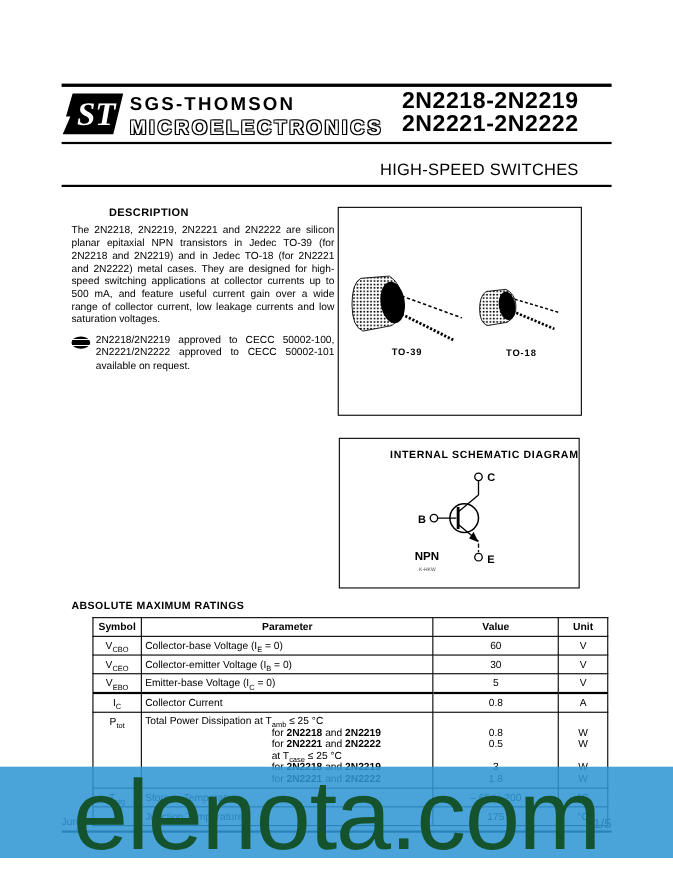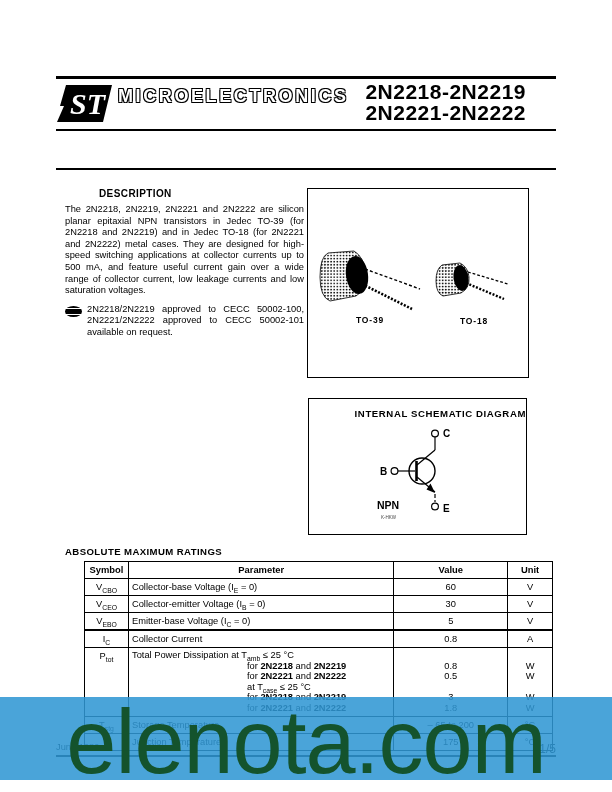--- a/index.html
+++ b/index.html
@@ -95,29 +95,31 @@
 
 <div class="page">
 
   <div class="hrule rule-top"></div>
 
   <svg class="logo-mark" width="55" height="39" viewBox="0 0 55 39">
     <polygon points="9,1 55,1 46,38 0,38 7,22 3,22" fill="#000"></polygon>
     <text x="13" y="30" font-family="Liberation Serif, DejaVu Serif, serif" font-style="italic" font-weight="bold" font-size="30" fill="#fff">ST</text>
   </svg>
   <div class="brand-block">
+    <div class="brand-name">SGS-THOMSON</div>
     <div class="brand-sub">MICROELECTRONICS</div>
   </div>
 
   <div class="part-numbers">
     <div>2N2218-2N2219</div>
     <div>2N2221-2N2222</div>
   </div>
 
   <div class="hrule rule-mid"></div>
+  <div class="subtitle">HIGH-SPEED SWITCHES</div>
   <div class="hrule rule-sub"></div>
 
   <div class="desc">
     <h2>DESCRIPTION</h2>
     <p>The 2N2218, 2N2219, 2N2221 and 2N2222 are silicon planar epitaxial NPN transistors in Jedec TO-39 (for 2N2218 and 2N2219) and in Jedec TO-18 (for 2N2221 and 2N2222) metal cases. They are designed for high-speed switching applications at collector currents up to 500 mA, and feature useful current gain over a wide range of collector current, low leakage currents and low saturation voltages.</p>
     <div class="cecc">
       <div class="cecc-icon"></div>
       <p>2N2218/2N2219 approved to CECC 50002-100, 2N2221/2N2222 approved to CECC 50002-101 available on request.</p>
     </div>
   </div>

